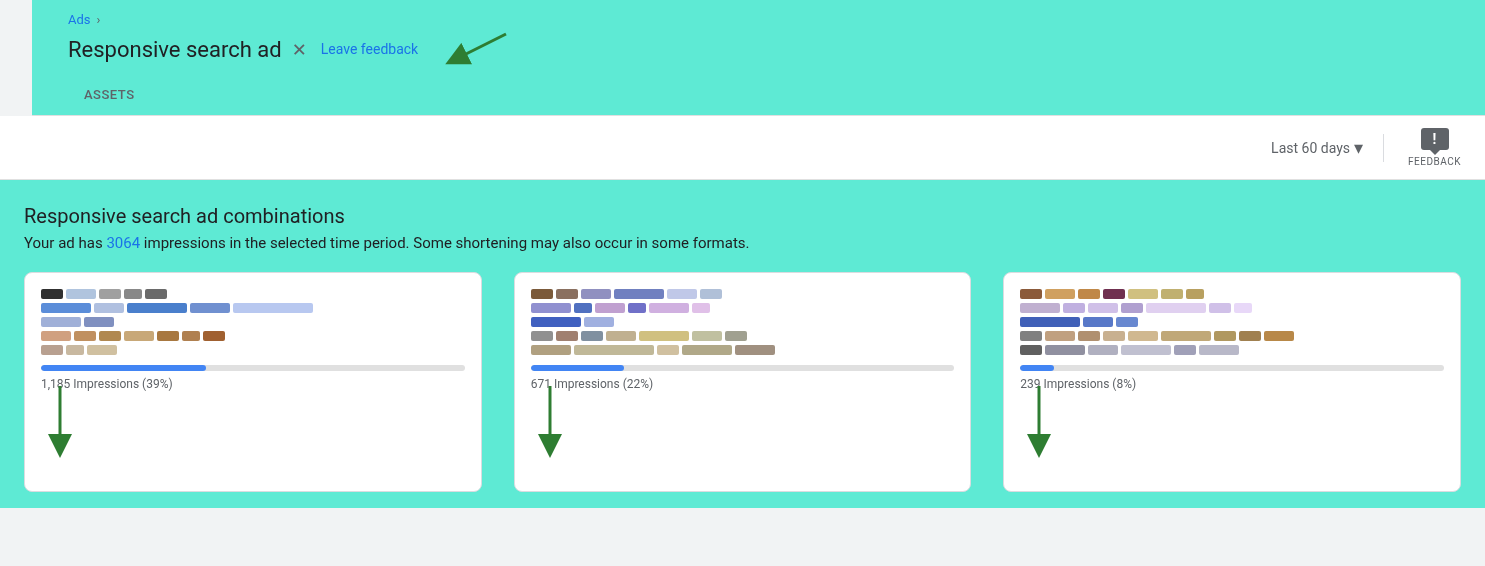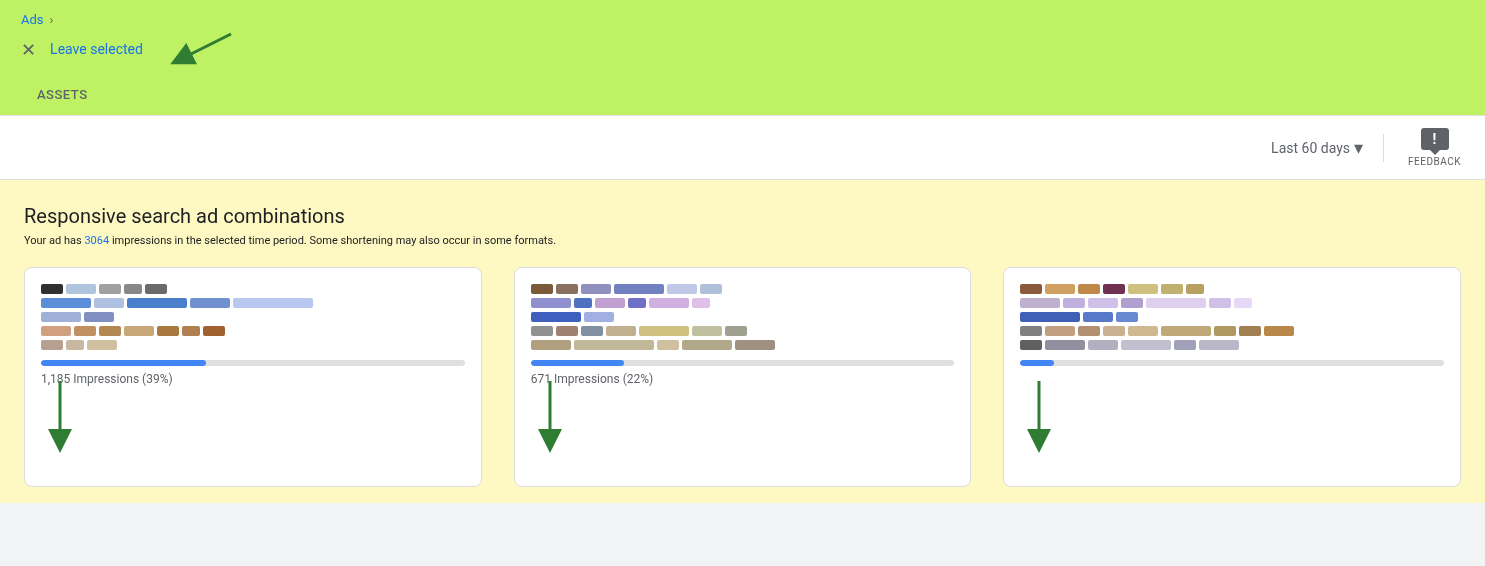--- a/index.html
+++ b/index.html
@@ -4,23 +4,24 @@
   <style>
     * { box-sizing: border-box; margin: 0; padding: 0; }
     body {
       font-family: 'Google Sans', Roboto, Arial, sans-serif;
       background: #f1f3f4;
       color: #202124;
       font-size: 14px;
     }
 
     .top-bar {
-      background: #bef264;
+      background: #5eead4;
       border-bottom: 1px solid #e0e0e0;
-      padding: 0 21px;
+      padding: 0 36px;
+      margin-left: 32px;
     }
 
     .breadcrumb-row {
       display: flex;
       align-items: center;
       padding-top: 12px;
       padding-bottom: 2px;
     }
 
     .breadcrumb-link {
@@ -144,32 +145,32 @@
 
     .feedback-label {
       font-size: 10px;
       color: #5f6368;
       margin-top: 6px;
       letter-spacing: 0.5px;
     }
 
     .main-content {
       padding: 24px 24px 16px;
-      background: #fef9c3;
+      background: #5eead4;
     }
 
     .section-title {
       font-size: 20px;
       font-weight: 400;
       color: #202124;
       margin-bottom: 6px;
     }
 
     .section-subtitle {
-      font-size: 11px;
+      font-size: 15px;
       color: #202124;
       margin-bottom: 20px;
     }
 
     .section-subtitle .impressions-num {
       color: #1a73e8;
     }
 
     .cards-row {
       display: flex;
@@ -227,22 +228,23 @@
   </style>
 </head>
 <body>
 
 <div class="top-bar">
   <div class="breadcrumb-row">
     <a class="breadcrumb-link">Ads</a>
     <span class="breadcrumb-sep">›</span>
   </div>
   <div class="title-row">
+    <span class="page-title">Responsive search ad</span>
     <span class="close-icon">✕</span>
-    <a class="leave-feedback-link">Leave selected</a>
+    <a class="leave-feedback-link">Leave feedback</a>
 
     <svg width="80" height="40" viewBox="0 0 80 40" style="margin-left:8px;">
       <defs>
         <marker id="arrowhead-top" markerWidth="8" markerHeight="8" refX="4" refY="4" orient="auto">
           <polygon points="0 0, 8 4, 0 8" fill="#2e7d32"></polygon>
         </marker>
       </defs>
       <line x1="70" y1="5" x2="20" y2="30" stroke="#2e7d32" stroke-width="3" marker-end="url(#arrowhead-top)"></line>
     </svg>
   </div>
@@ -421,15 +423,16 @@
           <defs>
             <marker id="ah-2" markerWidth="8" markerHeight="8" refX="4" refY="4" orient="auto">
               <polygon points="0 0, 8 4, 0 8" fill="#2e7d32"></polygon>
             </marker>
           </defs>
           <line x1="15" y1="5" x2="15" y2="65" stroke="#2e7d32" stroke-width="3" marker-end="url(#ah-2)"></line>
         </svg>
         <div class="progress-bar-container">
           <div class="progress-bar-fill" style="width: 8%;"></div>
         </div>
+        <div class="impressions-label">239 Impressions (8%)</div>
       </div>
     </div>
 </div>
 
 </body></html>

